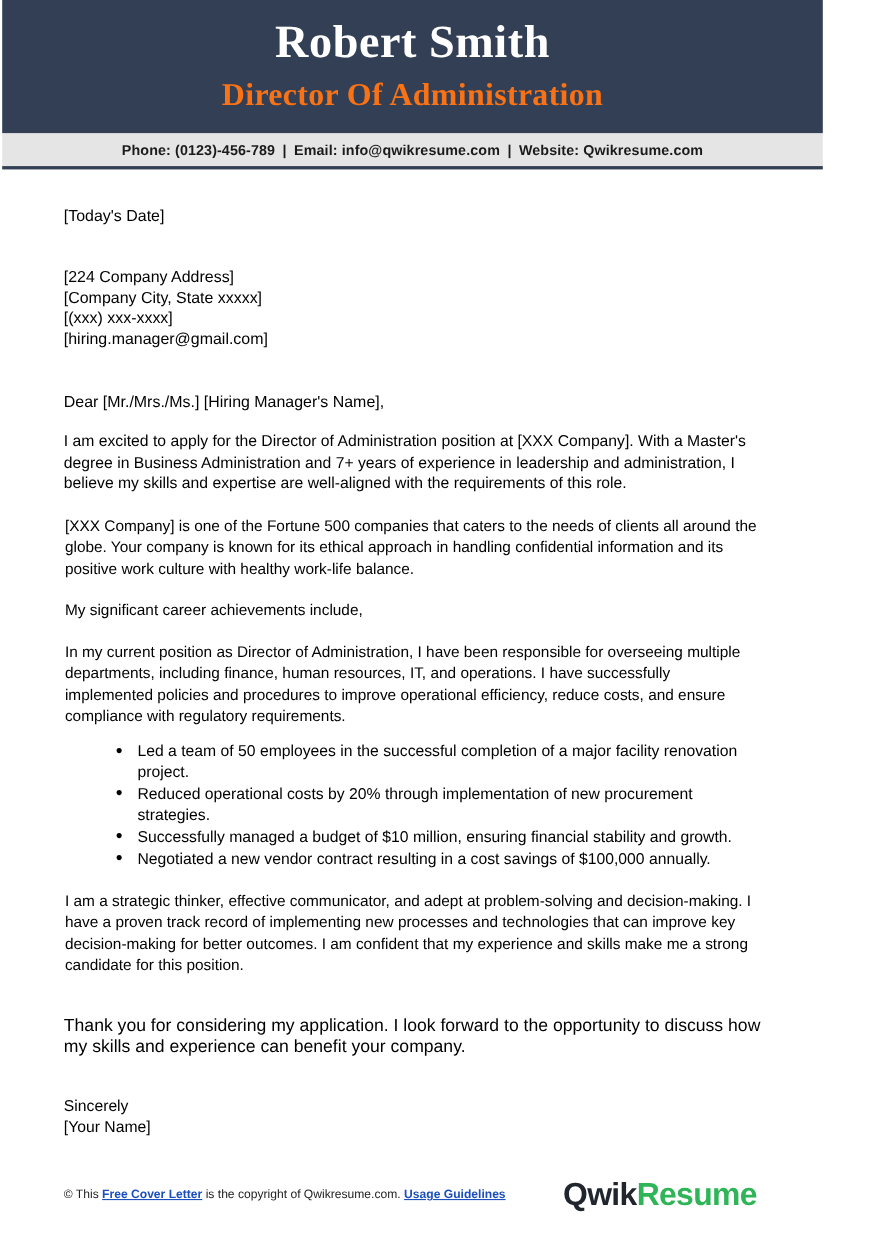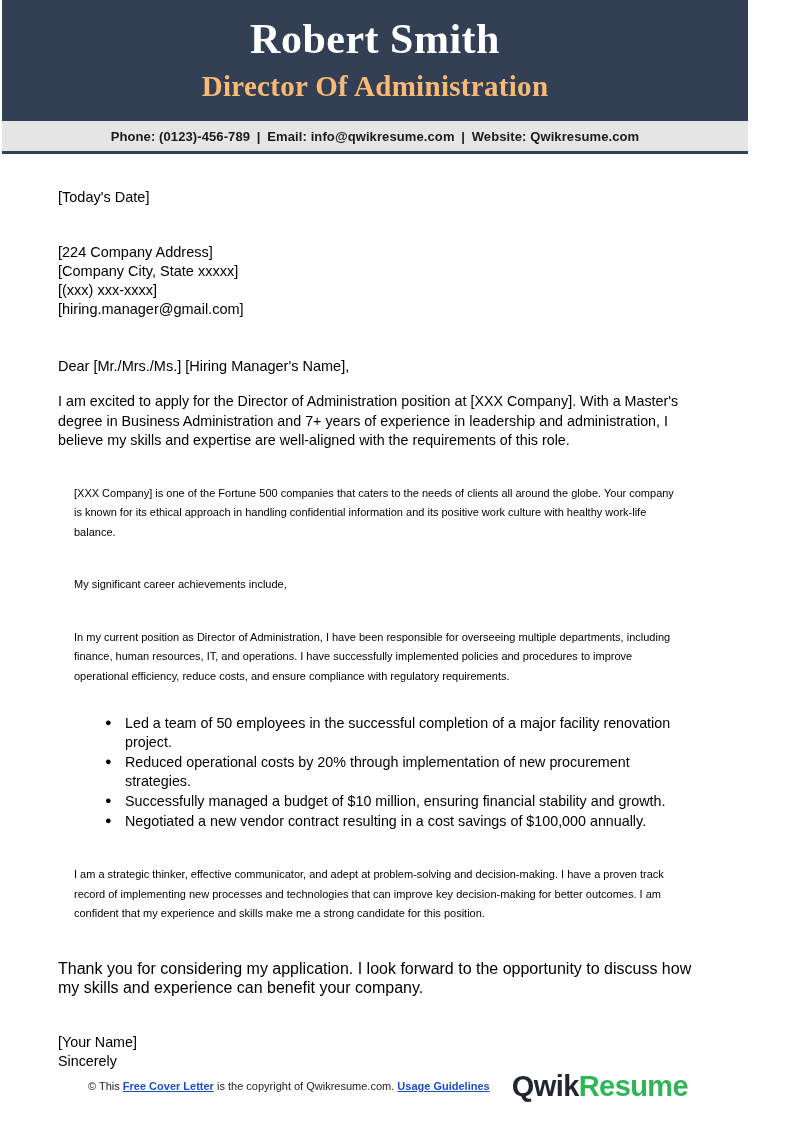--- a/index.html
+++ b/index.html
@@ -44,21 +44,21 @@
     color: #ffffff;
     letter-spacing: 0.5px;
     margin: 0;
     white-space: nowrap;
   }
   .header-role {
     font-family: "Liberation Serif", "DejaVu Serif", serif;
     font-weight: bold;
     font-size: 29px;
     line-height: 40px;
-    color: #fdba74;
+    color: #f97316;
     letter-spacing: 0.3px;
     margin: 0;
     padding-top: 2px;
     white-space: nowrap;
   }
 
   .contact-band {
     background: #e5e5e5;
     height: 33px;
     width: 100%;
@@ -109,23 +109,23 @@
 
   p.para {
     margin: 0;
     padding-top: 16px;
     font-size: 14.3px;
     line-height: 19.5px;
     text-align: left;
   }
 
   p.para-tight {
-    margin: 16px;
+    margin: 1px;
     padding-top: 17px;
-    font-size: 11px;
+    font-size: 14px;
     line-height: 19.5px;
   }
 
   ul.achievements {
     margin: 0;
     padding: 12px 0 0 47px;
     list-style: none;
   }
   ul.achievements li {
     position: relative;
@@ -166,21 +166,20 @@
     display: flex;
     align-items: center;
     justify-content: space-between;
     padding: 0 60px 0 56px;
   }
   .footer-copy {
     font-size: 11px;
     line-height: 14px;
     color: #222222;
     white-space: nowrap;
-    margin-left: 30px;
   }
   .footer-copy a,
   .footer-link {
     color: #1a4fbd;
     text-decoration: underline;
     font-weight: bold;
   }
   .logo {
     font-family: "Liberation Sans", sans-serif;
     font-size: 29px;
@@ -237,22 +236,22 @@
       <li>Led a team of 50 employees in the successful completion of a major facility renovation project.</li>
       <li>Reduced operational costs by 20% through implementation of new procurement strategies.</li>
       <li>Successfully managed a budget of $10 million, ensuring financial stability and growth.</li>
       <li>Negotiated a new vendor contract resulting in a cost savings of $100,000 annually.</li>
     </ul>
 
     <p class="para-tight">I am a strategic thinker, effective communicator, and adept at problem-solving and decision-making. I have a proven track record of implementing new processes and technologies that can improve key decision-making for better outcomes. I am confident that my experience and skills make me a strong candidate for this position.</p>
     <p class="closing">Thank you for considering my application. I look forward to the opportunity to discuss how my skills and experience can benefit your company.</p>
 
     <div class="signoff">
+      <div>Sincerely</div>
       <div>[Your Name]</div>
-      <div>Sincerely</div>
     </div>
   </div>
 
   <div class="footer">
     <div class="footer-copy">
       <span>© This</span>
       <a class="footer-link" href="#">Free Cover Letter</a>
       <span>is the copyright of Qwikresume.com.</span>
       <a class="footer-link" href="#">Usage Guidelines</a>
     </div>

